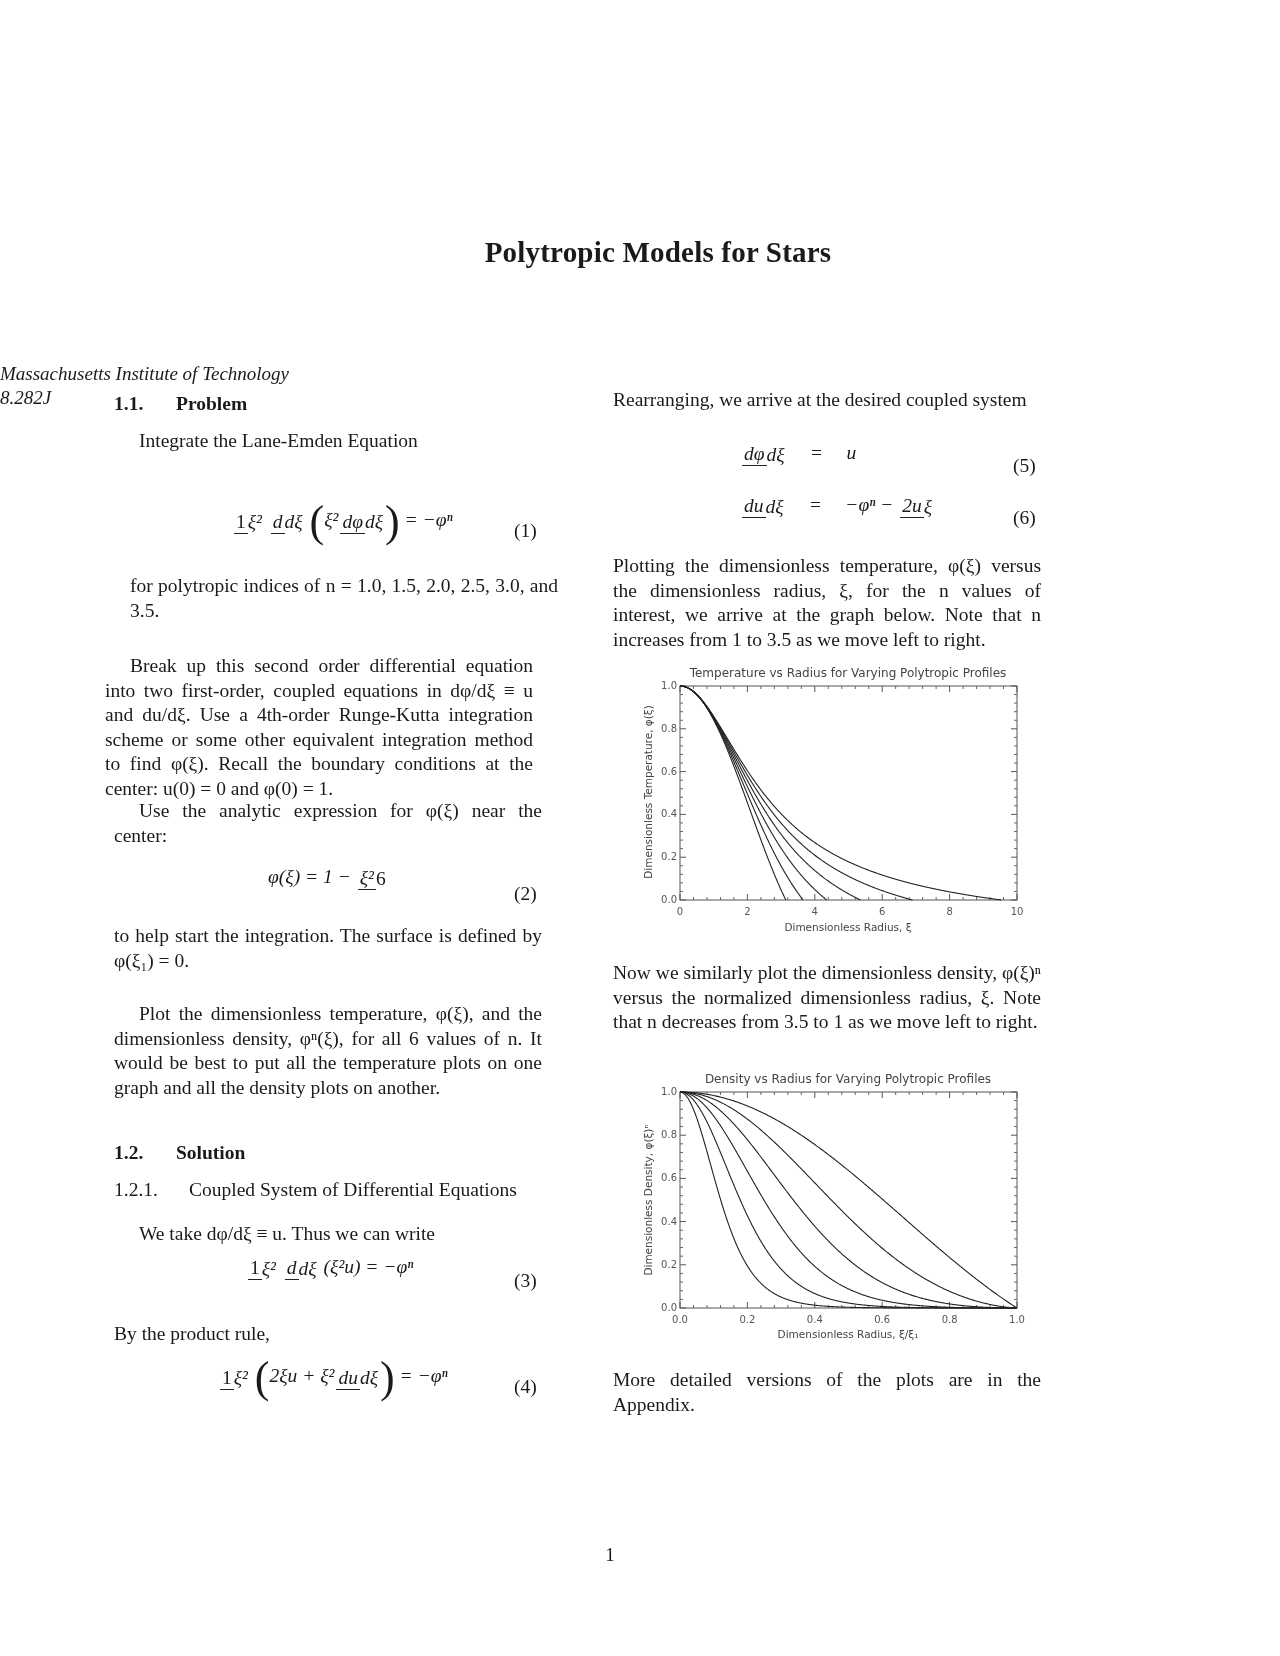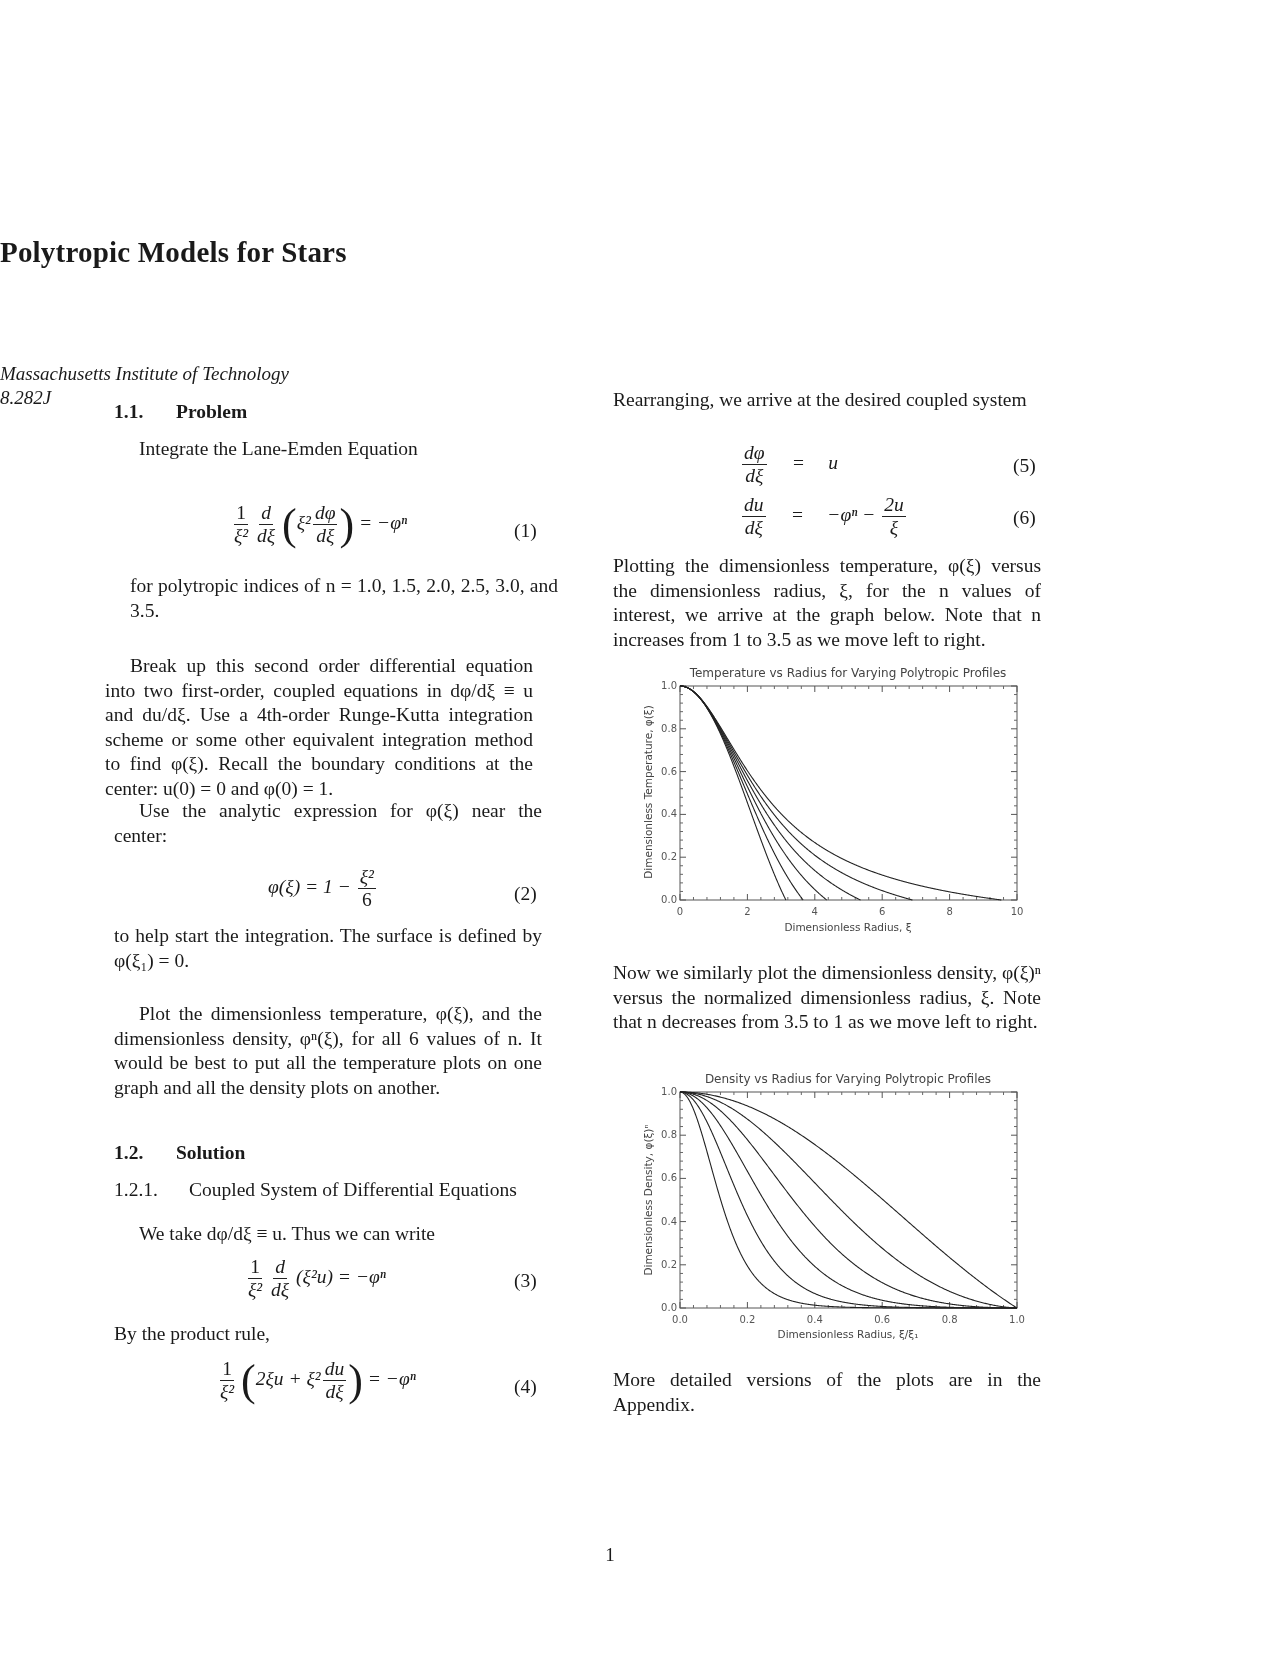--- a/index.html
+++ b/index.html
@@ -1,54 +1,54 @@
 <!DOCTYPE html>
 <html><head>
 <meta charset="utf-8">
 <style>
   html, body { margin: 0; padding: 0; background: #ffffff; }
   body { width: 1280px; height: 1656px; position: relative; overflow: hidden;
          font-family: "DejaVu Serif", "Liberation Serif", serif; color: #1a1a1a; }
   .abs { position: absolute; }
-  .title { left: 0; width: 1220px; top: 236px; font-size: 29px; font-weight: bold;
-           font-family: "Liberation Serif", serif; letter-spacing: 0.2px; }
+  .title { left: 0; width: 1220px; top: 236px; text-align: center; font-size: 29px; font-weight: bold;
+           font-family: "Liberation Serif", serif; letter-spacing: 0.2px; padding-left: 48px; }
   .affil { left: 0; width: 1220px; top: 362px; text-align: left; font-size: 19px; font-style: italic;
            font-family: "Liberation Serif", serif; line-height: 24px; }
   .col { font-family: "Liberation Serif", serif; font-size: 19.5px; line-height: 24.6px; text-align: justify; }
   .col p { margin: 0; }
   .indent { text-indent: 25px; }
   .h1 { font-weight: bold; font-size: 20px; }
   .h1 .num { display: inline-block; width: 42px; }
   .h2 { font-weight: bold; font-size: 19.5px; }
   .h2 .num { display: inline-block; width: 62px; }
   .h3 { font-size: 19.5px; }
   .h3 .num { display: inline-block; width: 75px; }
   .eq { position: absolute; font-family: "Liberation Serif", serif; font-size: 19.5px; }
   .eqnum { position: absolute; font-family: "Liberation Serif", serif; font-size: 19.5px; }
   .m { font-style: italic; }
-  .frac { display: inline-flex; flex-direction: column; align-items: center; vertical-align: middle; margin: 0 2px; }
+  .frac { display: inline-flex; align-items: center; vertical-align: middle; margin: 0 2px; }
   .frac > span:first-child { border-bottom: 1px solid #222; padding: 0 2px; line-height: 22px; }
   .frac > span:last-child { line-height: 22px; }
   .paren { font-size: 44px; font-weight: 200; vertical-align: middle; line-height: 40px; }
   .chart-title { font-family: "DejaVu Sans", sans-serif; font-size: 12px; fill: #444; }
   .tick-label { font-family: "DejaVu Sans", sans-serif; font-size: 10px; fill: #555; }
   .axis-label { font-family: "DejaVu Sans", sans-serif; font-size: 10.5px; fill: #444; }
   .pagenum { left: 0; width: 1220px; top: 1544px; text-align: center; font-size: 19px; font-family: "Liberation Serif", serif; }
 </style>
 </head>
 <body>
 
 <div class="abs title">Polytropic Models for Stars</div>
 <div class="abs affil">
   <div>Massachusetts Institute of Technology</div>
   <div>8.282J</div>
 </div>
 
 <div class="abs col" style="left:114px; top:388px; width:428px;">
-  <div class="h2" style="margin-top:12px;">
+  <div class="h2" style="margin-top:4px;">
     <span class="num">1.1.</span><span>Problem</span>
   </div>
   <p class="indent" style="margin-top:12px;">Integrate the Lane-Emden Equation</p>
 </div>
 
 <div class="eq" style="left:232px; top:502px;">
   <span class="frac">
       <span>1</span>
       <span class="m">ξ²</span>
     </span>

